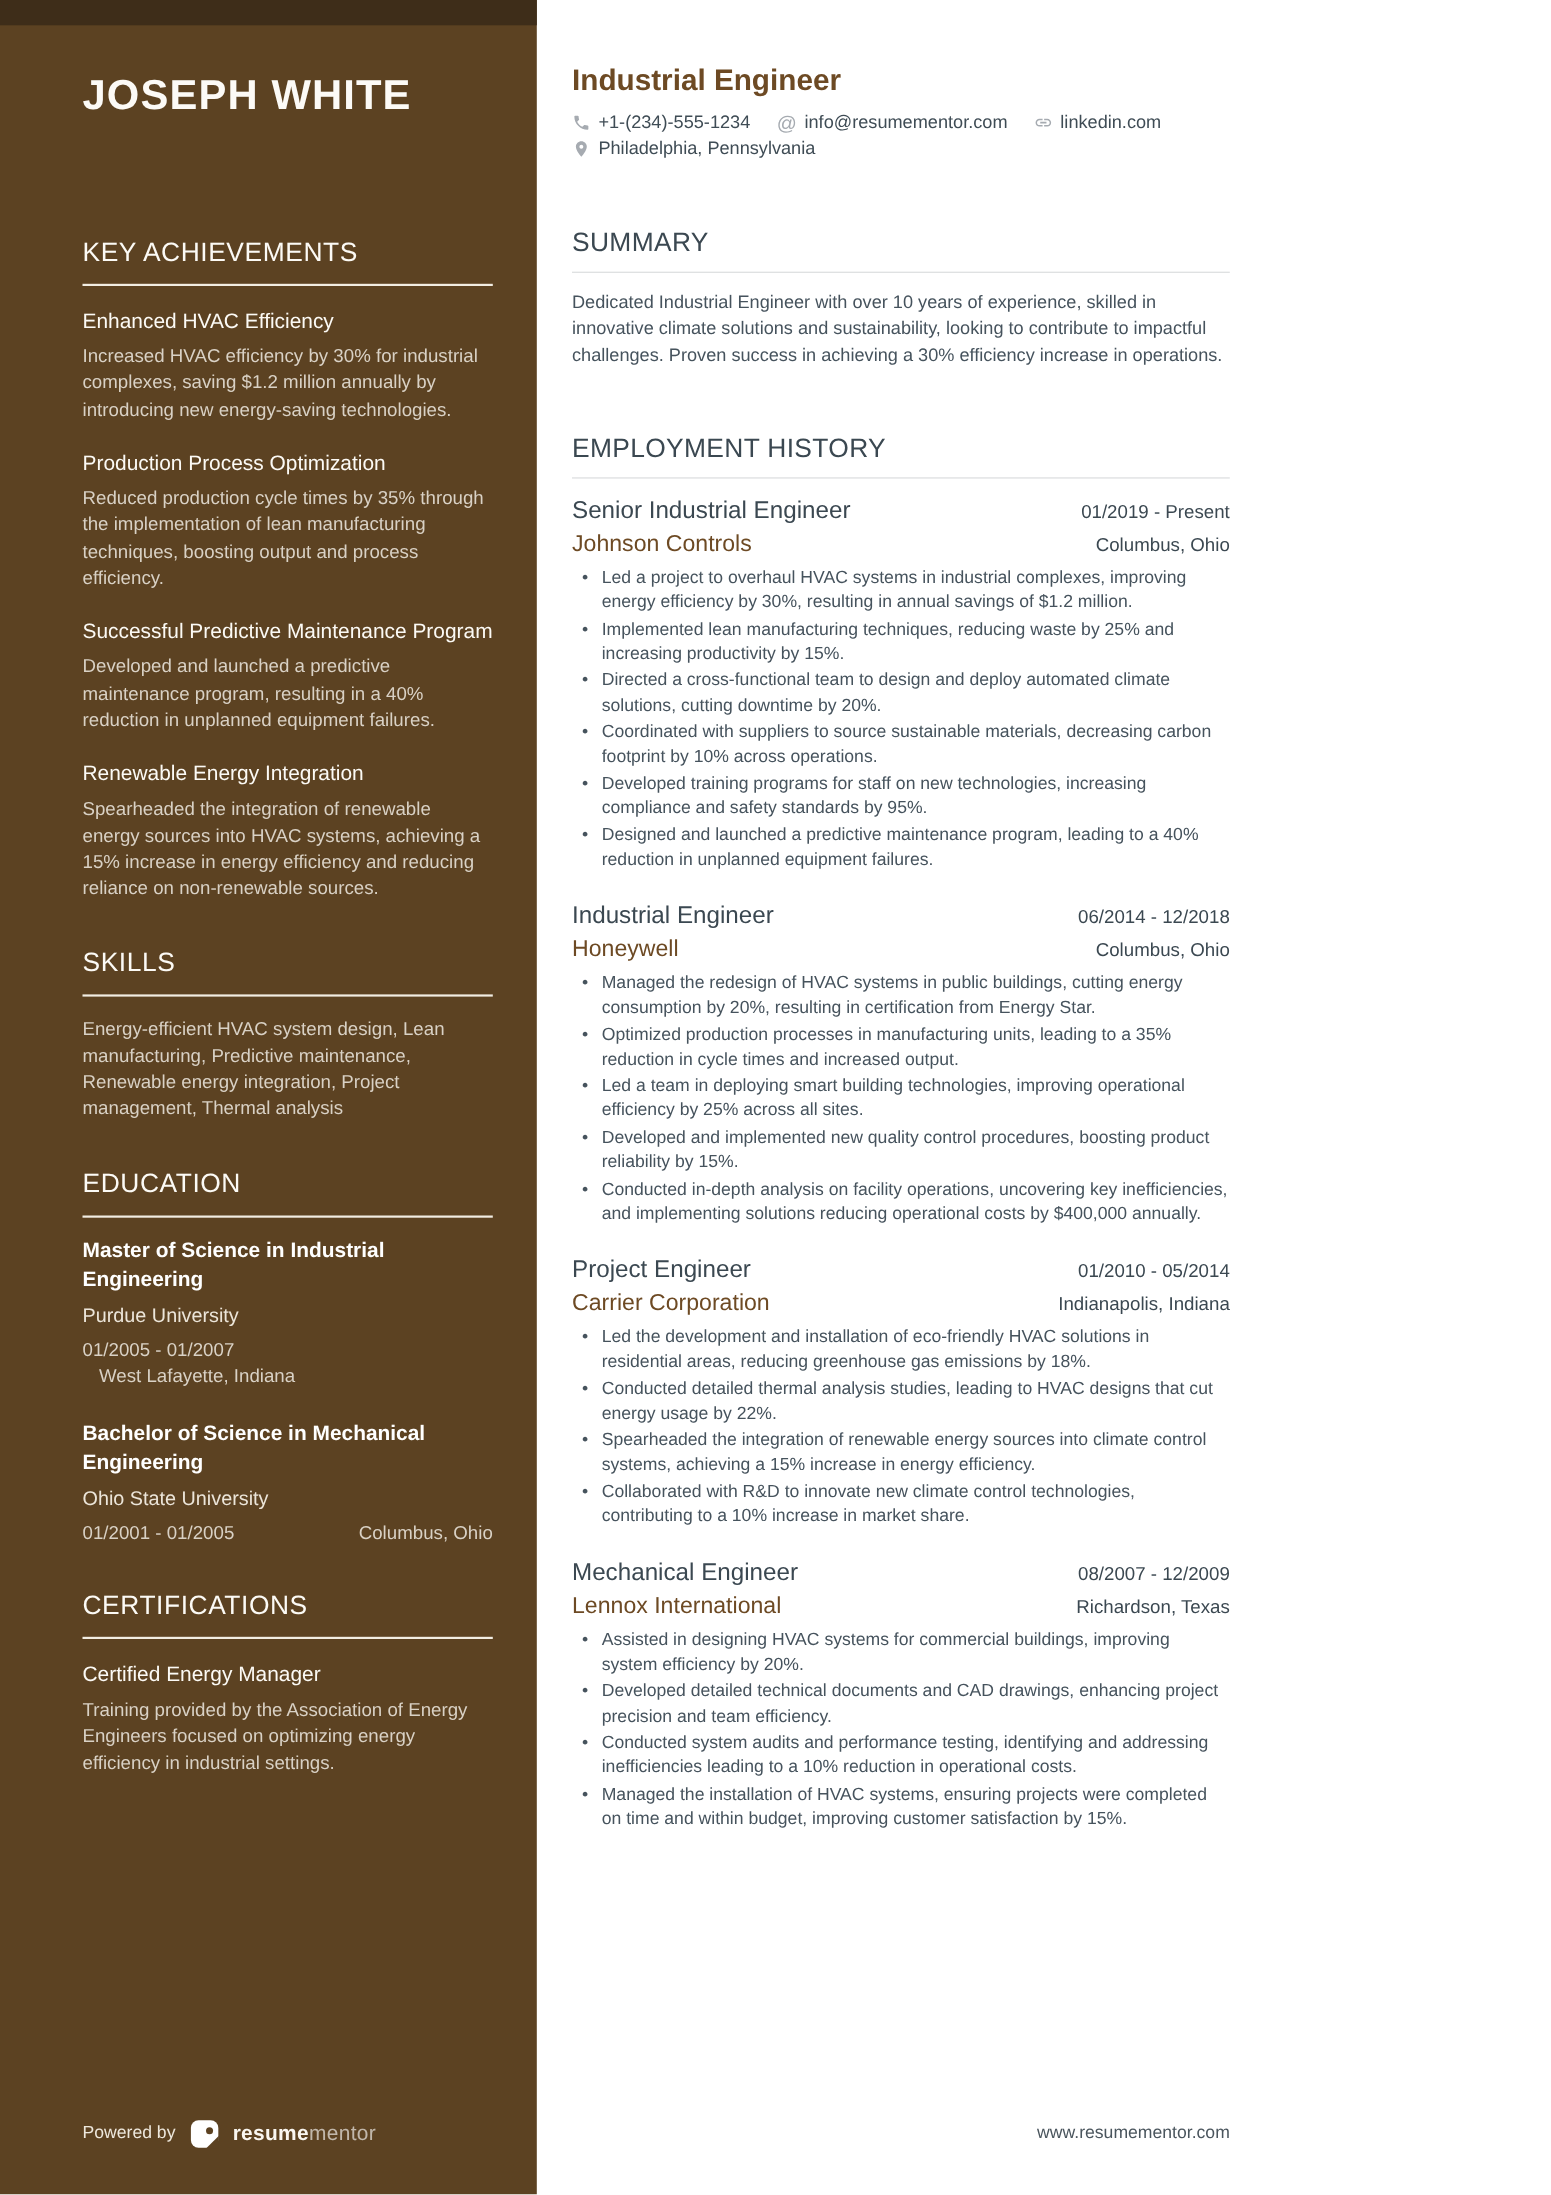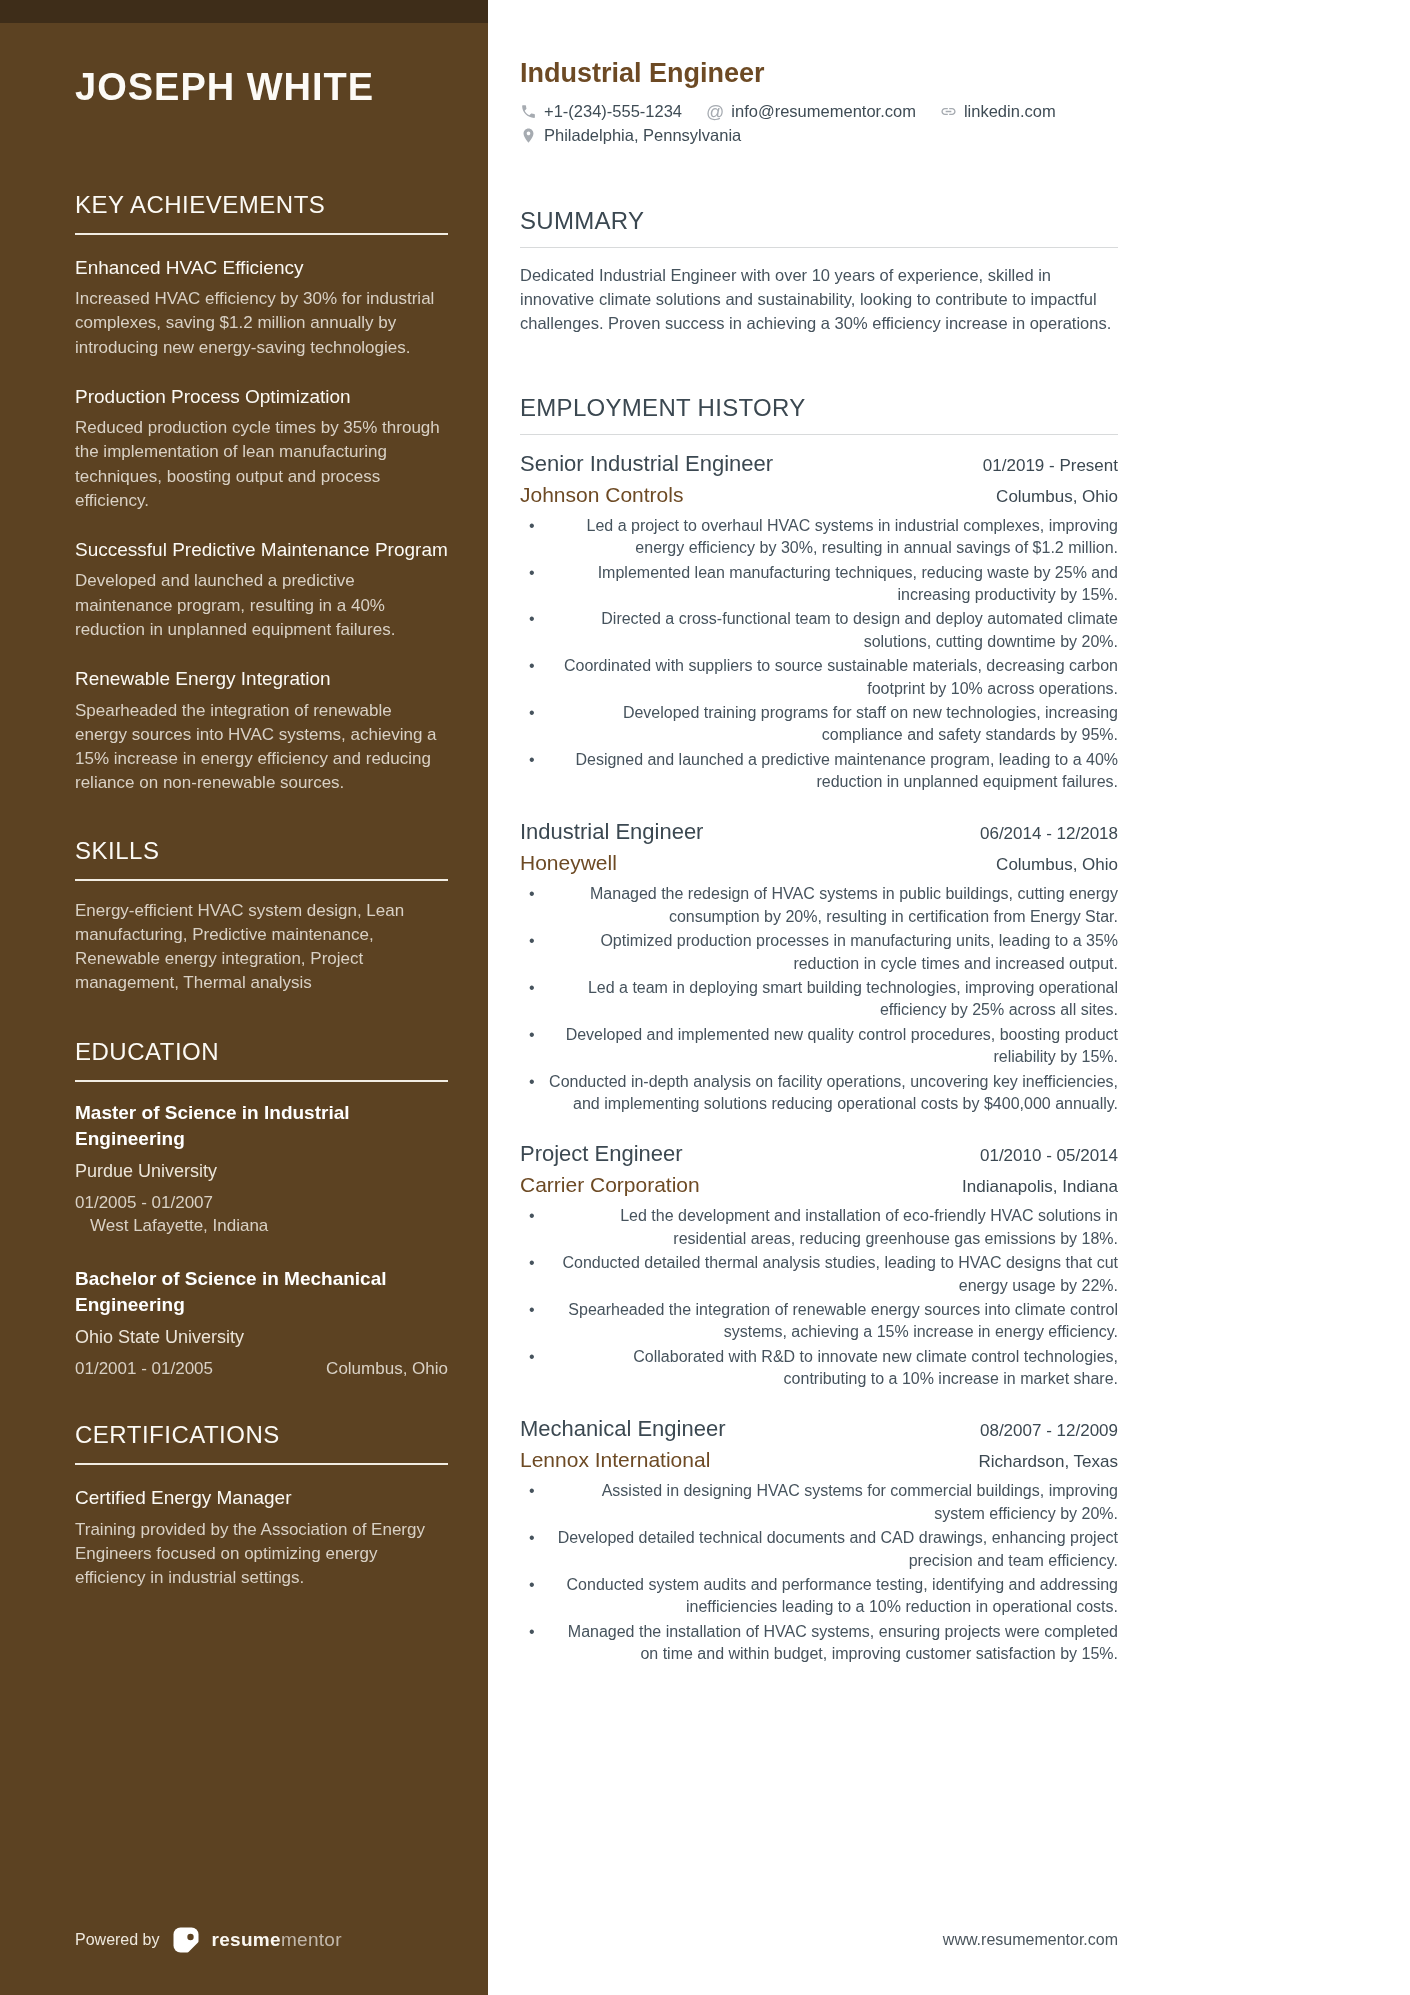--- a/index.html
+++ b/index.html
@@ -4,21 +4,21 @@
 <style>
   * { margin:0; padding:0; box-sizing:border-box; }
   body { font-family:"Liberation Sans","DejaVu Sans",sans-serif; background:#ffffff; }
   .page { position:relative; width:1216px; height:1995px; background:#ffffff; display:flex; overflow:hidden; }
 
   
   .sidebar { position:relative; flex:0 0 488px; background:var(--sb-bg,#5c4222); padding:66px 40px 0 75px; }
   .topband { position:absolute; top:0; left:0; width:100%; height:23px; background:var(--sb-band,#3e2d19); }
   .name { font-size:38px; line-height:1.15; font-weight:600; letter-spacing:1px; color:#fcfaf6; }
   .sb-section { margin-top:42px; }
-  .sb-section.first { margin-top:81px; }
+  .sb-section.first { margin-top:106px; }
   .sb-h { font-size:24px; font-weight:500; letter-spacing:.5px; color:#fcfaf5; }
   .sb-rule { height:2px; background:#f2ede3; margin-top:14px; }
   .sb-list { margin-top:20px; }
   .sb-item + .sb-item { margin-top:24px; }
   .sb-item-title { font-size:19px; line-height:1.35; font-weight:500; color:#fcfaf5; }
   .sb-item-text { font-size:17px; line-height:1.42; color:var(--sb-muted,#d9d1c5); margin-top:7px; }
   .skills-text { margin-top:18px; font-size:17px; line-height:1.42; color:var(--sb-muted,#d9d1c5); }
   .edu-list { margin-top:18px; }
   .edu-item + .edu-item { margin-top:30px; }
   .edu-degree { font-size:19px; line-height:1.38; font-weight:700; color:#ffffff; }
@@ -47,21 +47,21 @@
   .m-rule { height:1px; background:#d8dadb; margin-top:12px; }
   .summary-text { margin-top:16px; font-size:16.5px; line-height:1.45; color:#46535d; }
   .jobs { margin-top:16px; }
   .job + .job { margin-top:26px; }
   .job-row { display:flex; justify-content:space-between; align-items:baseline; }
   .job-title { font-size:22px; font-weight:500; color:#3b4851; }
   .job-dates { font-size:17px; color:#3b4851; white-space:nowrap; }
   .job-company-row { margin-top:6px; }
   .job-company { font-size:21px; font-weight:500; color:var(--accent,#6d4a24); }
   .job-loc { font-size:17px; color:#3b4851; white-space:nowrap; }
-  .job-bullets { margin-top:8px; list-style:none;text-align:right; }
+  .job-bullets { margin-top:8px; list-style:none; }
   .job-bullets li { position:relative; padding-left:27px; font-size:16px; line-height:1.4; color:#46535d; margin-top:2px; }
   .job-bullets li::before { content:"\2022"; position:absolute; left:9px; color:#46535d; }
   .main-footer { position:absolute; right:98px; bottom:46px; font-size:16px; color:#4a555d; }
 </style>
 </head>
 <body>
 
 <div class="page" style="--sb-bg: #5c4222; --sb-band: #3e2d19; --sb-muted: #d9d1c5; --accent: #6d4a24;">
 
   <aside class="sidebar">

